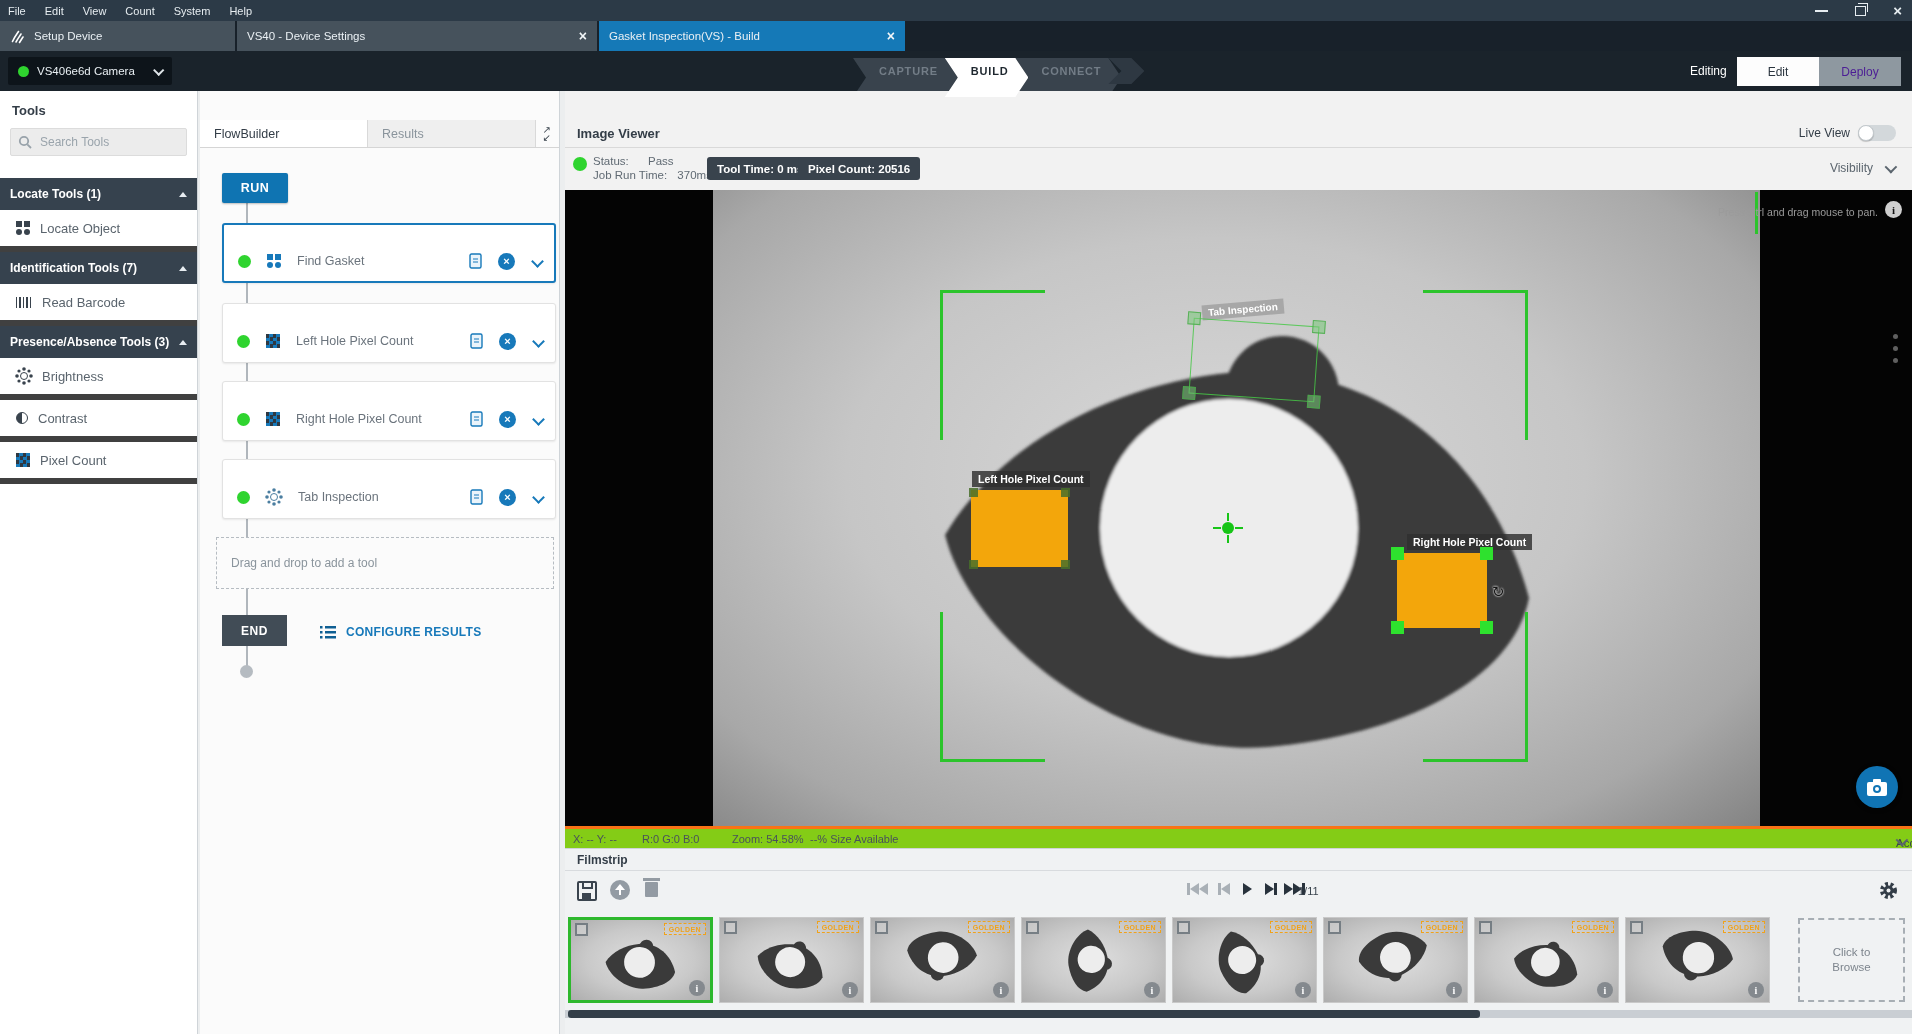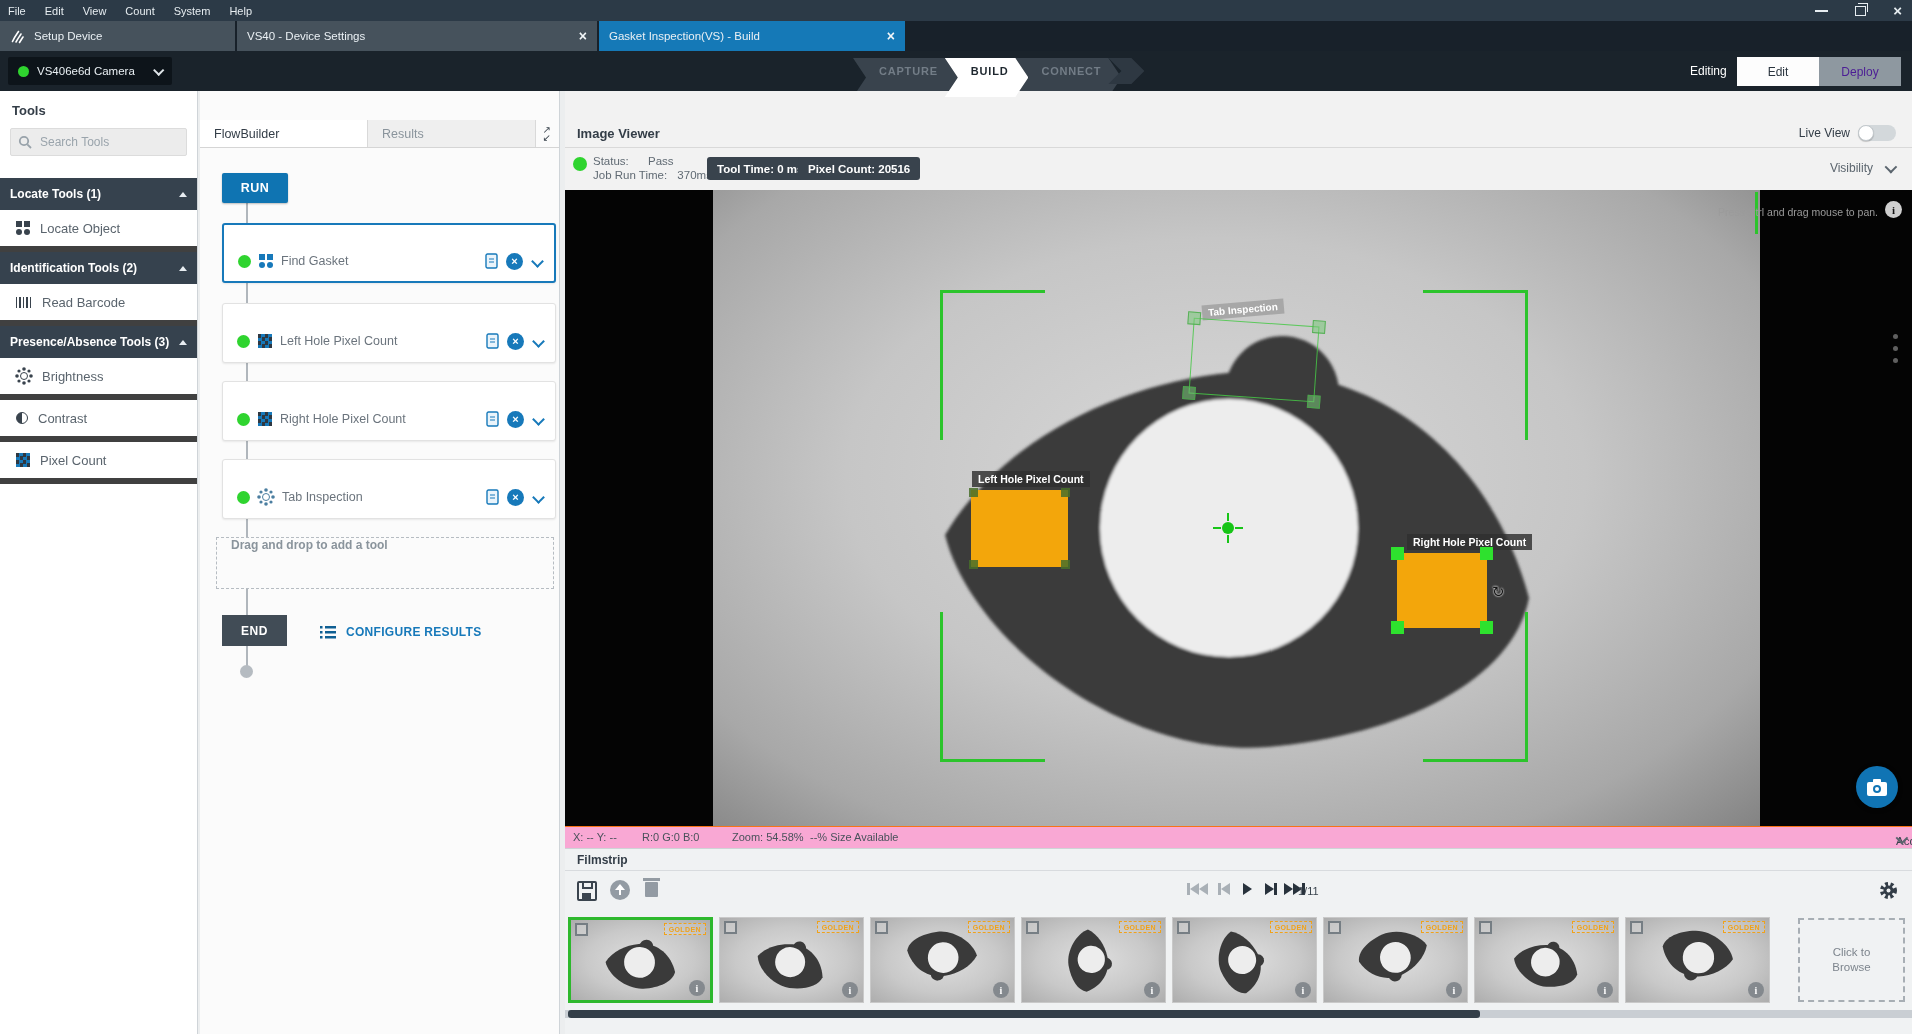--- a/index.html
+++ b/index.html
@@ -64,26 +64,26 @@
 
   
   .flowpanel{left:200px;top:91px;width:360px;height:943px;background:#fbfbfb;border-right:1px solid #cfd4d8;box-sizing:border-box;}
   .ftabs{position:absolute;left:0;top:29px;width:100%;height:27px;border-bottom:1px solid #d5d5d5;display:flex;background:#fbfbfb;}
   .ftab{width:168px;height:27px;display:flex;align-items:center;padding-left:14px;box-sizing:border-box;font-size:12.5px;border-right:1px solid #d9d9d9;cursor:pointer;}
   .ftab.on{background:#fff;color:#333d47;}
   .ftab.off{background:#efefef;color:#8a949c;}
   .fexpand{margin-left:auto;margin-right:8px;display:flex;flex-direction:column;line-height:8px;font-size:10px;color:#39434d;align-self:center;cursor:pointer;}
   .trunk{position:absolute;left:46px;top:112px;width:2px;height:466px;background:#b0b6bc;}
   .runbtn{position:absolute;left:22px;top:82px;width:66px;height:30px;background:#0f74b2;color:#fff;font-size:12.5px;font-weight:bold;letter-spacing:.5px;display:flex;align-items:center;justify-content:center;border-radius:2px;box-shadow:0 1px 2px rgba(0,0,0,.25);cursor:pointer;z-index:2;}
-  .node{position:absolute;left:22px;width:334px;height:60px;background:#fff;border:1px solid #e2e2e2;border-radius:3px;box-shadow:0 1px 2px rgba(0,0,0,.08);display:flex;align-items:center;padding:16px 12px 0 14px;box-sizing:border-box;gap:8px;z-index:2;cursor:pointer;}
+  .node{position:absolute;left:22px;width:334px;height:60px;background:#fff;border:1px solid #e2e2e2;border-radius:3px;box-shadow:0 1px 2px rgba(0,0,0,.08);display:flex;align-items:center;padding:16px 12px 0 14px;box-sizing:border-box;gap:16px;z-index:2;cursor:pointer;}
   .node.sel{border:2px solid #1779ba;}
   .node .lbl{color:#6b747d;font-size:12.5px;flex:1;}
   .xcirc{width:17px;height:17px;border-radius:50%;background:#1779ba;color:#fff;font-size:11px;font-weight:bold;display:flex;align-items:center;justify-content:center;line-height:1;cursor:pointer;}
   .bchev{width:7px;height:7px;border-right:2px solid #1779ba;border-bottom:2px solid #1779ba;transform:rotate(45deg);margin-left:2px;cursor:pointer;}
-  .dropzone{position:absolute;left:16px;top:446px;width:338px;height:52px;border:1px dashed #b6bcc2;background:#fbfbfb;box-sizing:border-box;display:flex;align-items:flex-start;padding-left:14px;color:#8a949c;font-size:12px;z-index:2;font-weight:bold;}
+  .dropzone{position:absolute;left:16px;top:446px;width:338px;height:52px;border:1px dashed #b6bcc2;background:#fbfbfb;box-sizing:border-box;display:flex;align-items:center;padding-left:14px;color:#8a949c;font-size:12px;z-index:2;}
   .endbtn{position:absolute;left:22px;top:524px;width:65px;height:31px;background:#414c56;color:#fff;font-weight:bold;font-size:12px;letter-spacing:.5px;display:flex;align-items:center;justify-content:center;z-index:2;cursor:pointer;}
   .trunk2{position:absolute;left:46px;top:555px;width:2px;height:20px;background:#b0b6bc;}
   .enddot{position:absolute;left:40px;top:574px;width:13px;height:13px;border-radius:50%;background:#b5bbc1;}
   .cfg{position:absolute;left:120px;top:534px;display:flex;align-items:center;gap:10px;cursor:pointer;z-index:2;}
   .cfg .txt{color:#1779ba;font-size:12px;font-weight:bold;letter-spacing:.3px;}
 
   
   .viewer{left:565px;top:91px;width:1347px;height:943px;background:#f2f2f2;}
   .vhead{position:absolute;left:0;top:30px;width:100%;height:27px;border-bottom:1px solid #d9d9d9;box-sizing:border-box;}
   .vtitle{position:absolute;left:12px;top:5px;font-size:13px;font-weight:bold;color:#333d47;}
@@ -127,21 +127,21 @@
   .hdl.dk{width:9px;height:9px;background:rgba(72,110,42,.85);}
   .hdl.gn{width:13px;height:13px;background:#2ee12e;}
   .hdl.lt{width:13px;height:13px;background:rgba(120,200,120,.55);border:1px solid rgba(70,170,70,.8);box-sizing:border-box;}
   .rotcur{position:absolute;left:779px;top:393px;font-size:15px;color:#141414;text-shadow:0 0 2px #e8e8e8,0 0 2px #e8e8e8;}
 
   .panhint{position:absolute;right:34px;top:16px;color:#9b9b9b;font-size:10.5px;}
   .infoc{position:absolute;right:10px;top:11px;width:17px;height:17px;border-radius:50%;background:#cfcfcf;color:#141414;font-family:"Liberation Serif",serif;font-weight:bold;font-size:11px;display:flex;align-items:center;justify-content:center;}
   .sidedots i{position:absolute;right:14px;width:5px;height:5px;border-radius:50%;background:#5f5f5f;}
   .fab{position:absolute;right:14px;bottom:18px;width:42px;height:42px;border-radius:50%;background:#1074b4;box-shadow:0 1px 4px rgba(0,0,0,.5);display:flex;align-items:center;justify-content:center;cursor:pointer;}
 
-  .vfoot{position:absolute;left:0;top:735px;width:100%;height:22px;background:#f9a8d4;border-top:1px solid #f97316;box-sizing:border-box;font-size:11px;color:#49525b;}
+  .vfoot{position:absolute;left:0;top:735px;width:100%;height:22px;background:#84cc16;border-top:3px solid #f97316;box-sizing:border-box;font-size:11px;color:#49525b;}
   .vfoot span{position:absolute;top:4px;}
   .acq{position:absolute;right:16px;top:4px;display:flex;gap:10px;align-items:center;cursor:pointer;}
   .acq .t{font-size:11.5px;color:#39434d;}
 
   
   .films{left:565px;top:848px;width:1347px;height:186px;background:#f0f2f3;border-top:1px solid #cfd3d6;box-sizing:border-box;}
   .fs-h{position:absolute;left:0;top:0;width:100%;height:22px;border-bottom:1px solid #d8dbde;box-sizing:border-box;}
   .fs-h .t{position:absolute;left:12px;top:4px;font-size:12px;font-weight:bold;color:#333d47;}
   .fs-tools{position:absolute;left:0;top:22px;width:100%;height:42px;}
   .icsave{position:absolute;left:12px;top:10px;width:16px;height:16px;border:2px solid #3a444e;border-radius:2px;}
@@ -265,21 +265,21 @@
     <span class="ic-grid">
         <i></i>
         <i></i>
         <i></i>
         <i></i>
       </span>
     <span>Locate Object</span>
   </div>
 
   <div class="sec-h">
-    <span>Identification Tools (2)</span>
+    <span>Identification Tools (7)</span>
     <span class="up"></span>
   </div>
   <div class="tp-item">
     <span class="ic-bc"></span>
     <span>Read Barcode</span>
   </div>
 
   <div class="sec-h">
     <span>Presence/Absence Tools (3)</span>
     <span class="up"></span>

